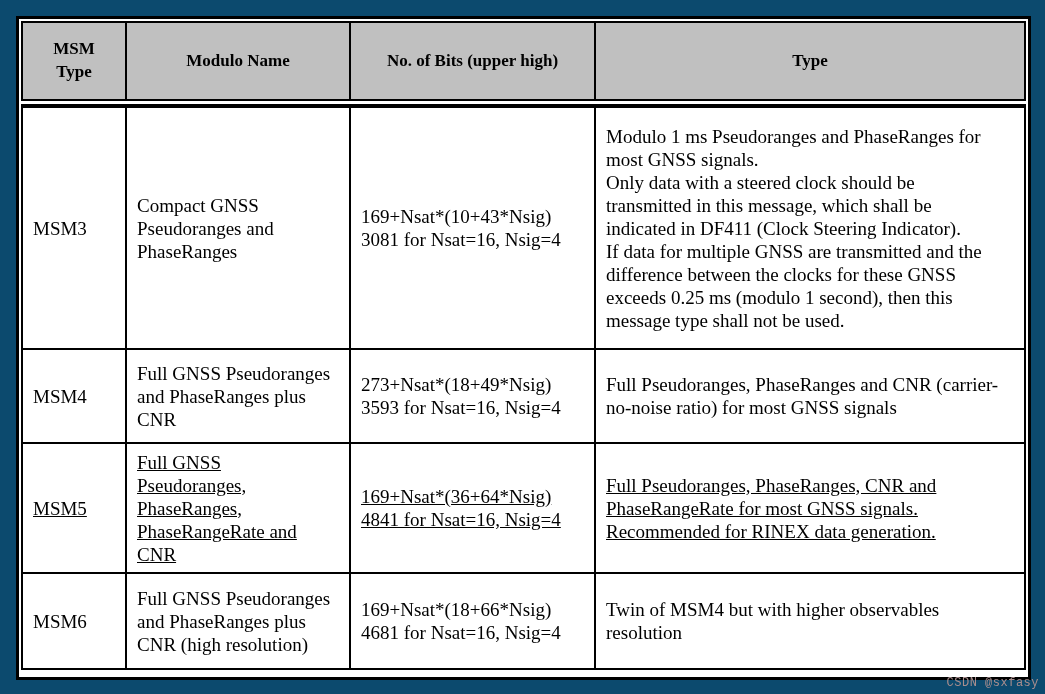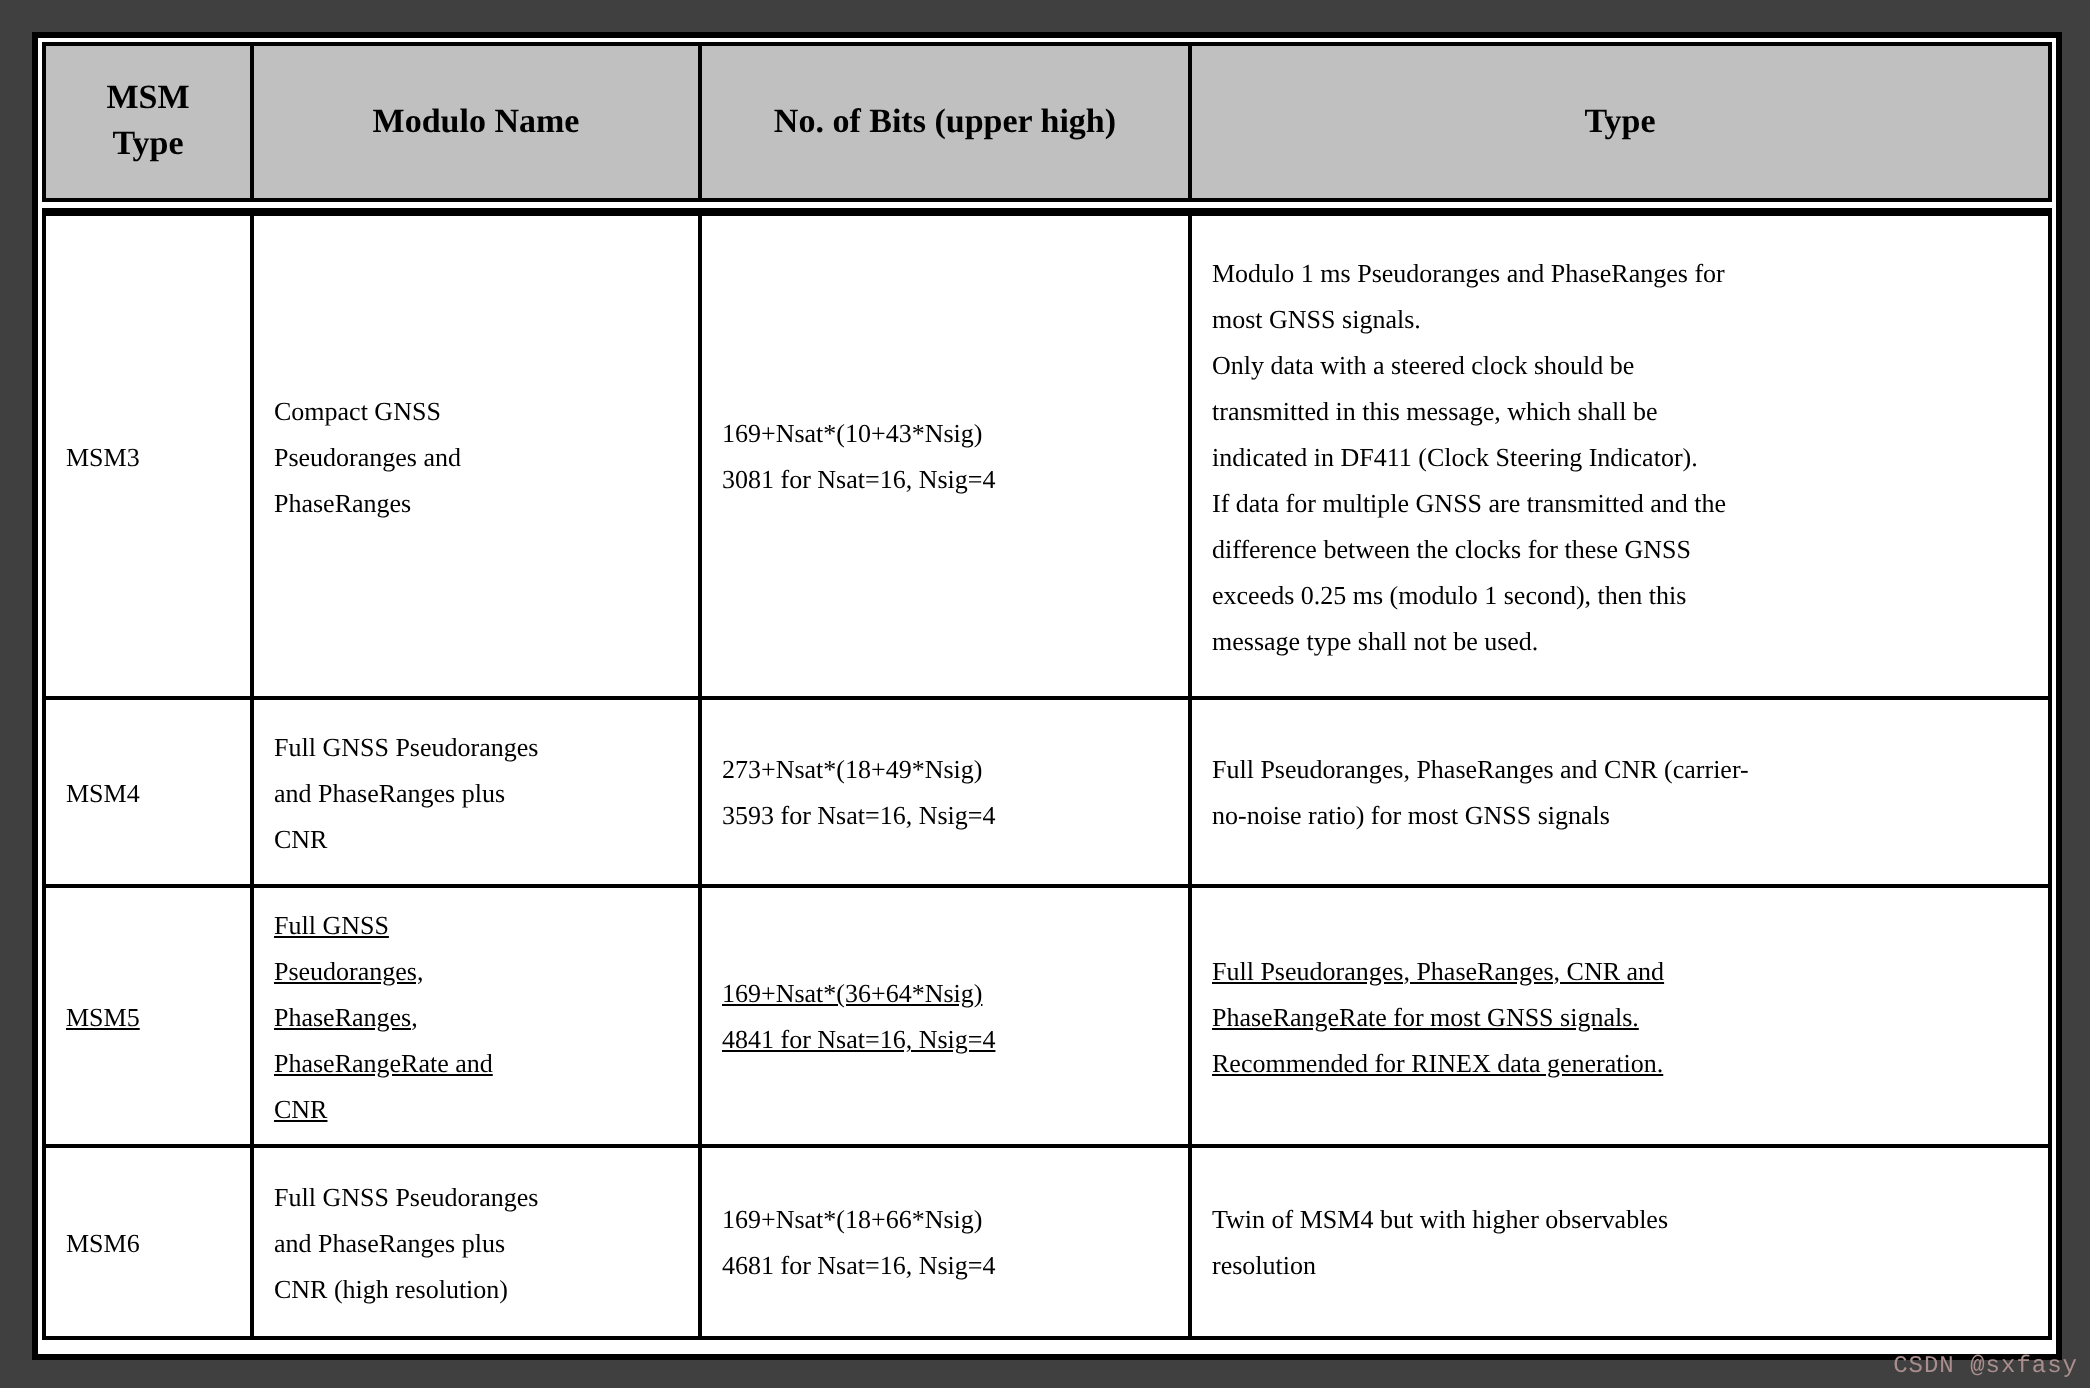--- a/index.html
+++ b/index.html
@@ -5,21 +5,21 @@
   html, body {
     margin: 0;
     padding: 0;
     background: #ffffff;
     font-family: "Liberation Serif", serif;
   }
   .page {
     position: relative;
     width: 1045px;
     height: 694px;
-    background: #404040;
+    background: #0c4a6e;
     overflow: hidden;
   }
   .table-frame {
     position: absolute;
     left: 16px;
     top: 16px;
     width: 1015px;
     height: 664px;
     box-sizing: border-box;
     border: 3px solid #000000;
@@ -49,21 +49,21 @@
     line-height: 1.35;
     padding: 2px 4px;
   }
 
   .body-table {
     margin-top: 3px;
     border-top: 4px solid #000000;
   }
   .body-table td {
     border: 2px solid #000000;
-    font-size: 13px;
+    font-size: 19px;
     line-height: 23px;
     color: #000000;
     vertical-align: middle;
     text-align: left;
     padding: 6px 8px 6px 10px;
     white-space: pre-line;
     overflow: hidden;
   }
   .body-table tr.row-msm3 td { height: 228px; }
   .body-table tr.row-msm4 td { height: 80px; }

